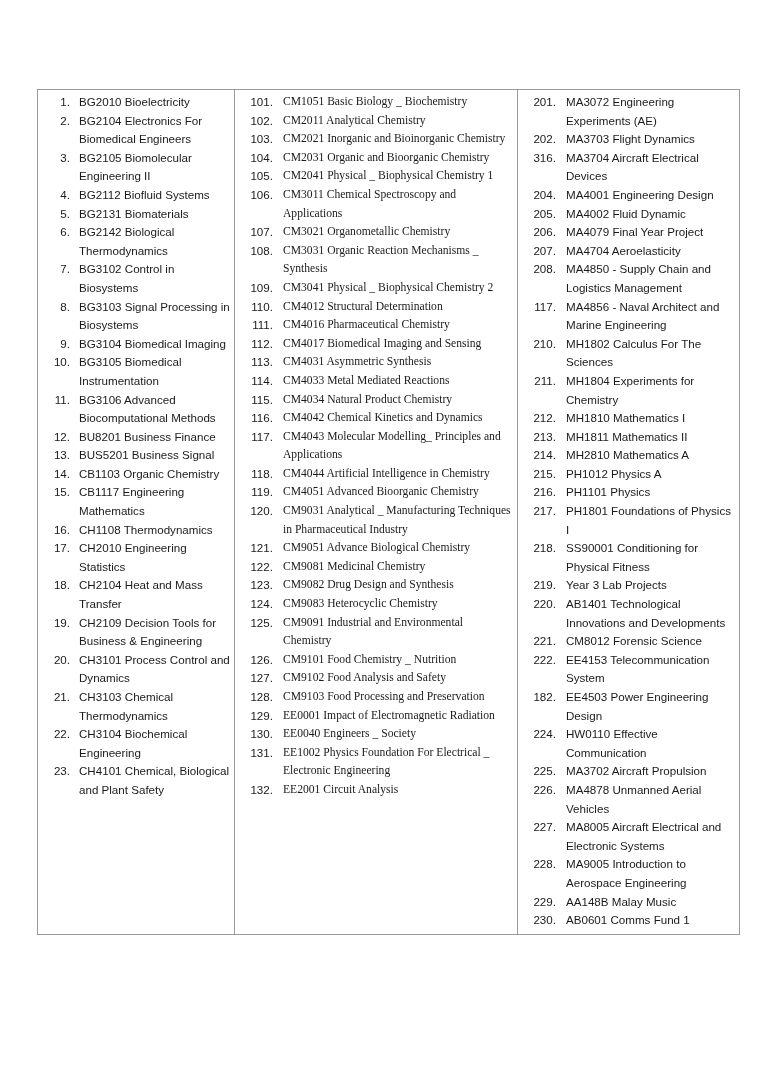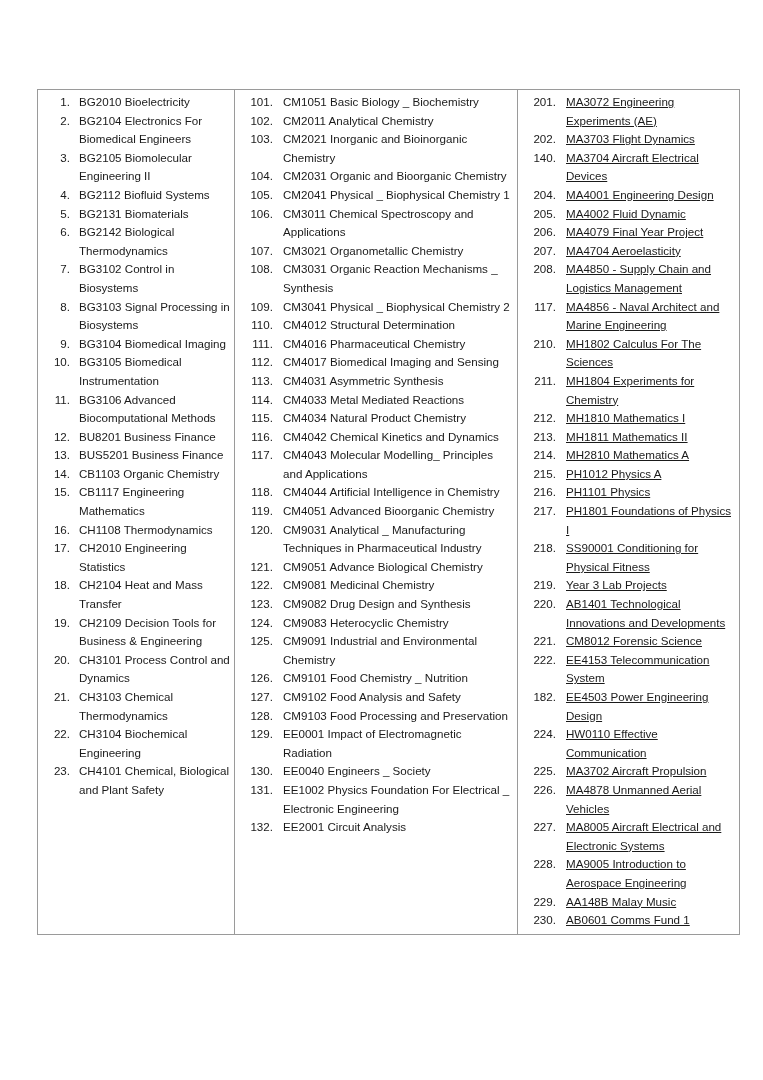--- a/index.html
+++ b/index.html
@@ -74,22 +74,22 @@
   .col-1 .num { width: 28px; }
   .col-2 .num { width: 34px; }
   .col-3 .num { width: 34px; }
 
   .label {
     flex: 1 1 auto;
     word-wrap: break-word;
     overflow-wrap: break-word;
   }
   .col-1 .label { padding-left: 9px; }
-  .col-2 .label { padding-left: 10px; }
-  .col-3 .label { padding-left: 10px; text-decoration: underline; }
+  .col-2 .label { padding-left: 10px; font-family: Liberation Serif, serif; }
+  .col-3 .label { padding-left: 10px; }
 </style>
 </head>
 <body>
 
 <div id="page">
   <table id="course-table">
     <tbody>
       <tr>
         <td class="col-1">
           <ol class="course-list">
@@ -136,21 +136,21 @@
               <li>
                 <span class="num">11.</span>
                 <span class="label">BG3106 Advanced Biocomputational Methods</span>
               </li>
               <li>
                 <span class="num">12.</span>
                 <span class="label">BU8201 Business Finance</span>
               </li>
               <li>
                 <span class="num">13.</span>
-                <span class="label">BUS5201 Business Finance</span>
+                <span class="label">BUS5201 Business Signal</span>
               </li>
               <li>
                 <span class="num">14.</span>
                 <span class="label">CB1103 Organic Chemistry</span>
               </li>
               <li>
                 <span class="num">15.</span>
                 <span class="label">CB1117 Engineering Mathematics</span>
               </li>
               <li>
@@ -323,21 +323,21 @@
           <ol class="course-list">
               <li>
                 <span class="num">201.</span>
                 <span class="label">MA3072 Engineering Experiments (AE)</span>
               </li>
               <li>
                 <span class="num">202.</span>
                 <span class="label">MA3703 Flight Dynamics</span>
               </li>
               <li>
-                <span class="num">140.</span>
+                <span class="num">316.</span>
                 <span class="label">MA3704 Aircraft Electrical Devices</span>
               </li>
               <li>
                 <span class="num">204.</span>
                 <span class="label">MA4001 Engineering Design</span>
               </li>
               <li>
                 <span class="num">205.</span>
                 <span class="label">MA4002 Fluid Dynamic</span>
               </li>

